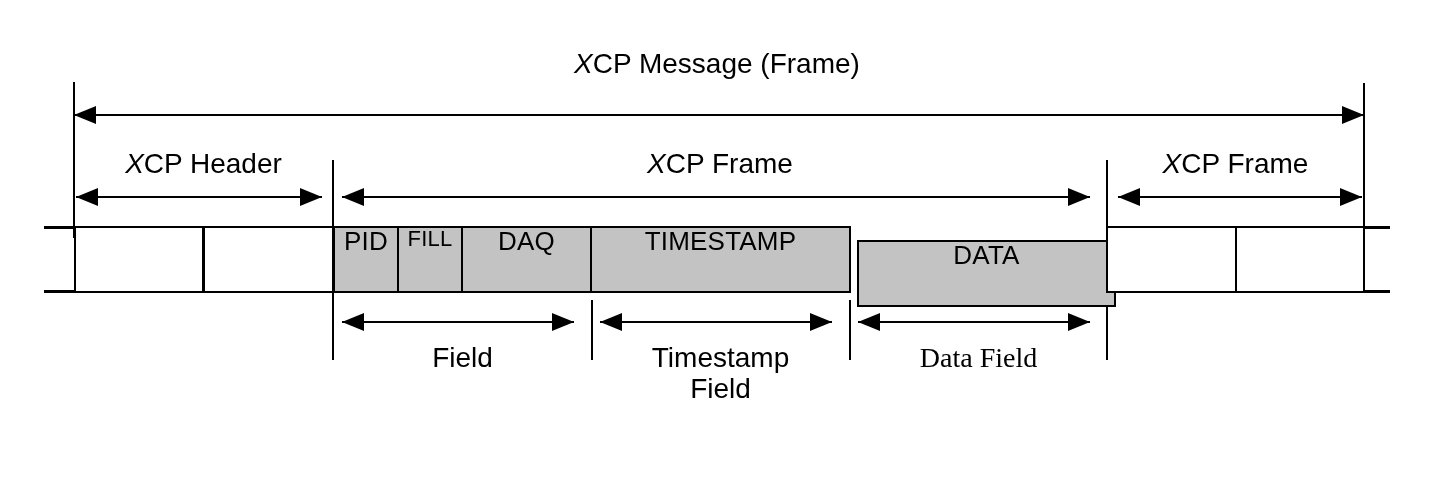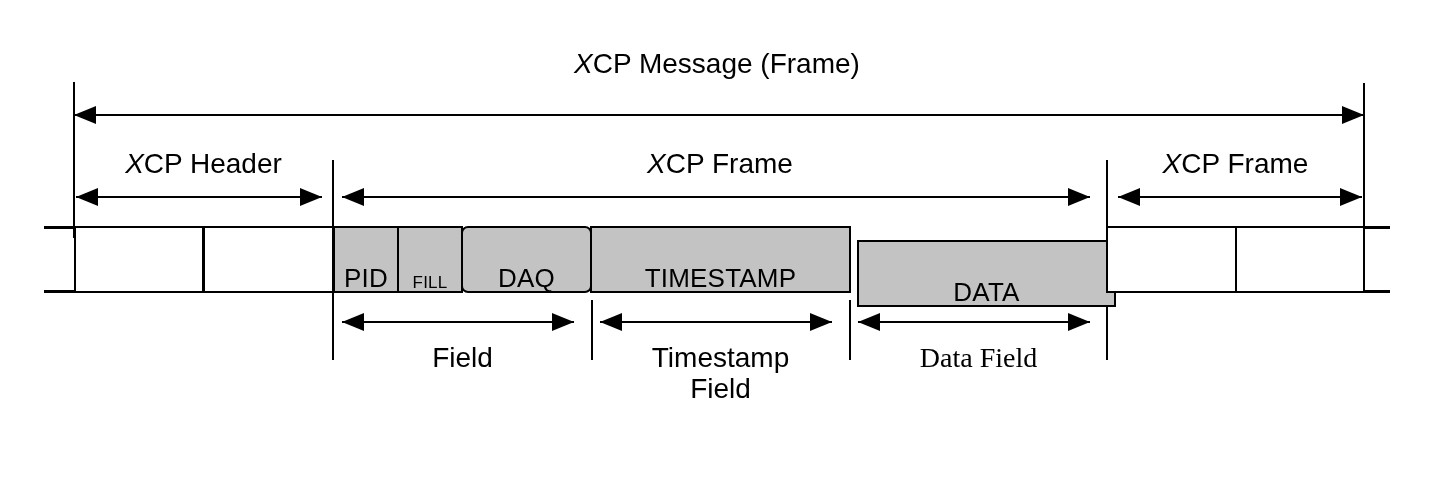--- a/index.html
+++ b/index.html
@@ -3,25 +3,25 @@
 <meta charset="utf-8">
 <style>
   html,body{margin:0;padding:0;background:#ffffff;}
   body{width:1434px;height:480px;font-family:"Liberation Sans",sans-serif;color:#000;}
   #stage{position:relative;width:1434px;height:480px;overflow:hidden;background:#fff;}
 
   
   .tick{position:absolute;background:#000;width:2px;}
   .hline{position:absolute;background:#000;height:3px;}
   .cell{position:absolute;box-sizing:border-box;border:2px solid #000;display:flex;
-        align-items:flex-end;justify-content:center;}
+        align-items:flex-start;justify-content:center;}
   .cell.white{background:#ffffff;}
   .cell.gray{background:#c3c3c3;}
   .cell span{font-size:26px;letter-spacing:.2px;line-height:1;}
-  .cell span.small{font-size:17px;}
+  .cell span.small{font-size:22px;}
 
   .lbl{position:absolute;text-align:center;font-size:28px;line-height:1.12;white-space:nowrap;}
   .lbl.two{white-space:normal;}
   .ital{font-style:italic;}
 
   
   .arrow{position:absolute;height:18px;}
   .arrow .shaft{position:absolute;left:0;right:0;top:8px;height:2px;background:#000;}
   .arrow .head{position:absolute;top:0;width:0;height:0;
                border-top:9px solid transparent;border-bottom:9px solid transparent;}
@@ -86,21 +86,21 @@
   </div>
   <div class="cell white" style="left:203px;top:226px;width:131px;height:67px;">
     <span></span>
   </div>
   <div class="cell gray" style="left:333px;top:226px;width:66px;height:67px;">
     <span>PID</span>
   </div>
   <div class="cell gray" style="left:397px;top:226px;width:66px;height:67px;">
     <span class="small">FILL</span>
   </div>
-  <div class="cell gray" style="left:461px;top:226px;width:131px;height:67px;border-radius:7px;">
+  <div class="cell gray" style="left:461px;top:226px;width:131px;height:67px;">
     <span>DAQ</span>
   </div>
   <div class="cell gray" style="left:590px;top:226px;width:261px;height:67px;">
     <span>TIMESTAMP</span>
   </div>
   <div class="cell gray" style="left:849px;top:240px;width:259px;height:67px;margin-left:8px;">
     <span>DATA</span>
   </div>
   <div class="cell white" style="left:1106px;top:226px;width:131px;height:67px;">
     <span></span>

